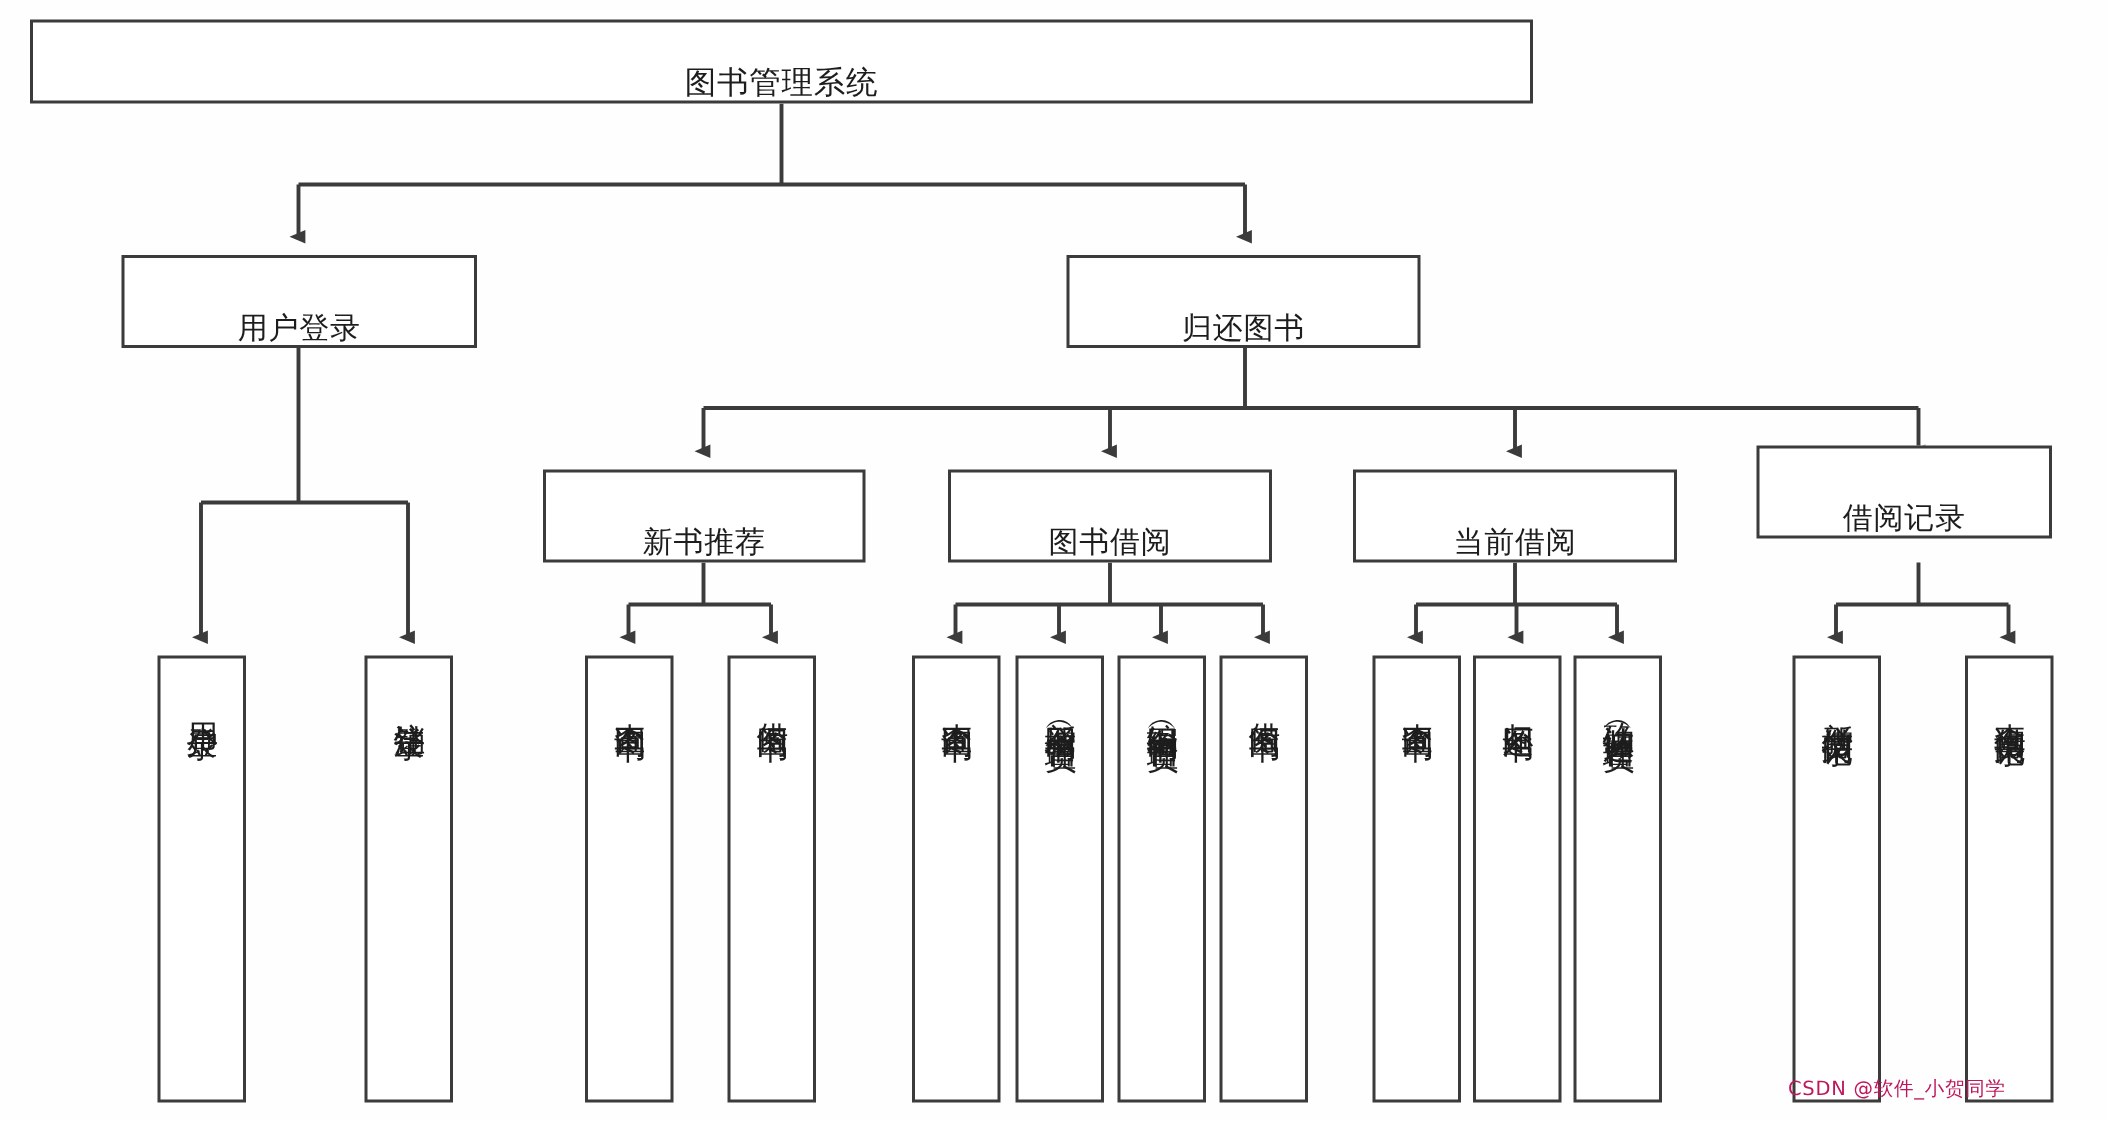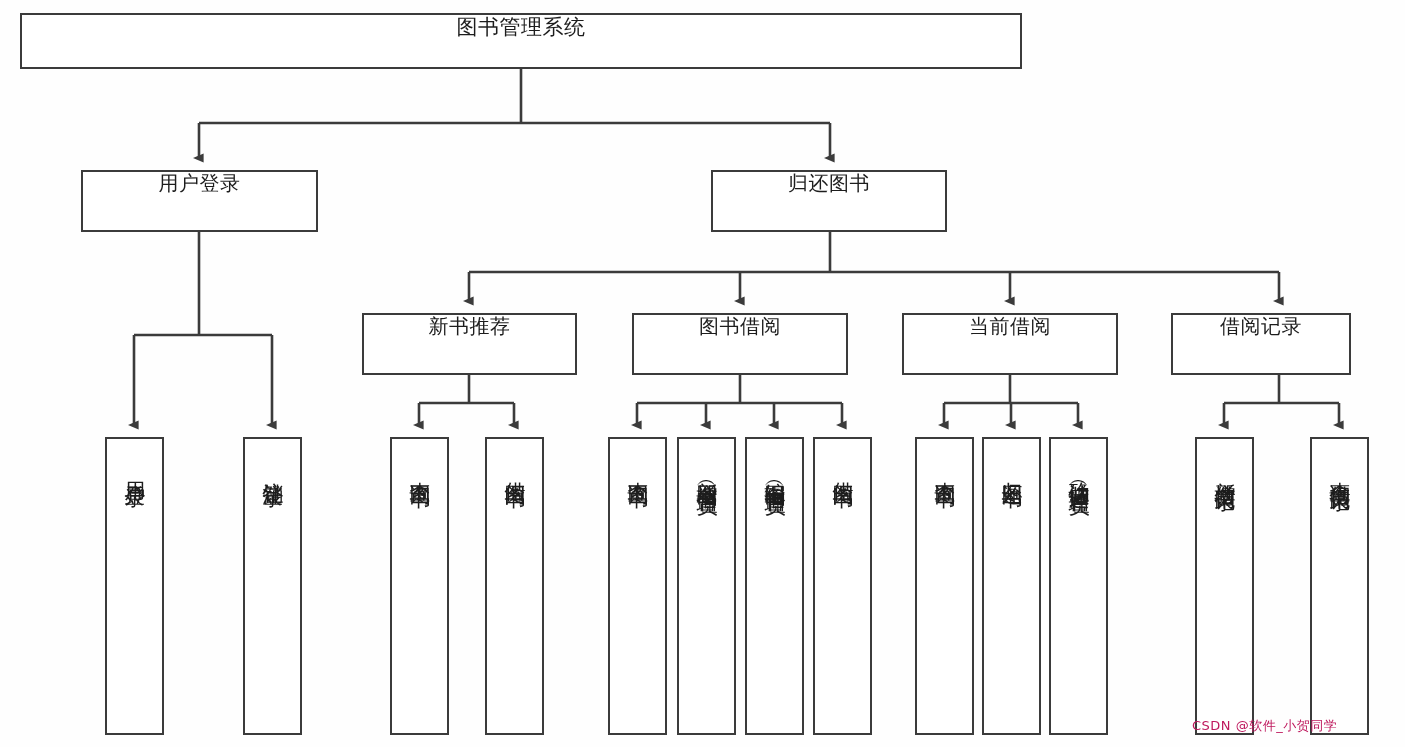--- a/index.html
+++ b/index.html
@@ -21,21 +21,21 @@
     top: 0;
     width: 1405px;
     height: 747px;
   }
   .node {
     position: absolute;
     box-sizing: border-box;
     border: 2px solid #3b3b3b;
     background: #ffffff;
     display: flex;
-    align-items: flex-start;
+    align-items: flex-end;
     justify-content: center;
     color: #1d1d1d;
   }
   .node .label {
     font-size: 20px;
     line-height: 1.15;
     letter-spacing: 0.5px;
     white-space: nowrap;
   }
   .node.vertical {
@@ -144,21 +144,21 @@
 
   <div class="node" style="left:632px; top:313px; width:216px; height:62px;">
     <span class="label">图书借阅</span>
   </div>
   <div class="node" style="left:362px; top:313px; width:215px; height:62px;">
     <span class="label">新书推荐</span>
   </div>
   <div class="node" style="left:902px; top:313px; width:216px; height:62px;">
     <span class="label">当前借阅</span>
   </div>
-  <div class="node" style="left:1171px; top:313px; width:180px; height:62px;">
+  <div class="node" style="left:1171px; top:297px; width:197px; height:62px;">
     <span class="label">借阅记录</span>
   </div>
 
   <div class="node vertical" style="left:105px; top:437px; width:59px; height:298px;">
     <span class="label">用户登录</span>
   </div>
   <div class="node vertical" style="left:243px; top:437px; width:59px; height:298px;">
     <span class="label">注销登录</span>
   </div>
 

